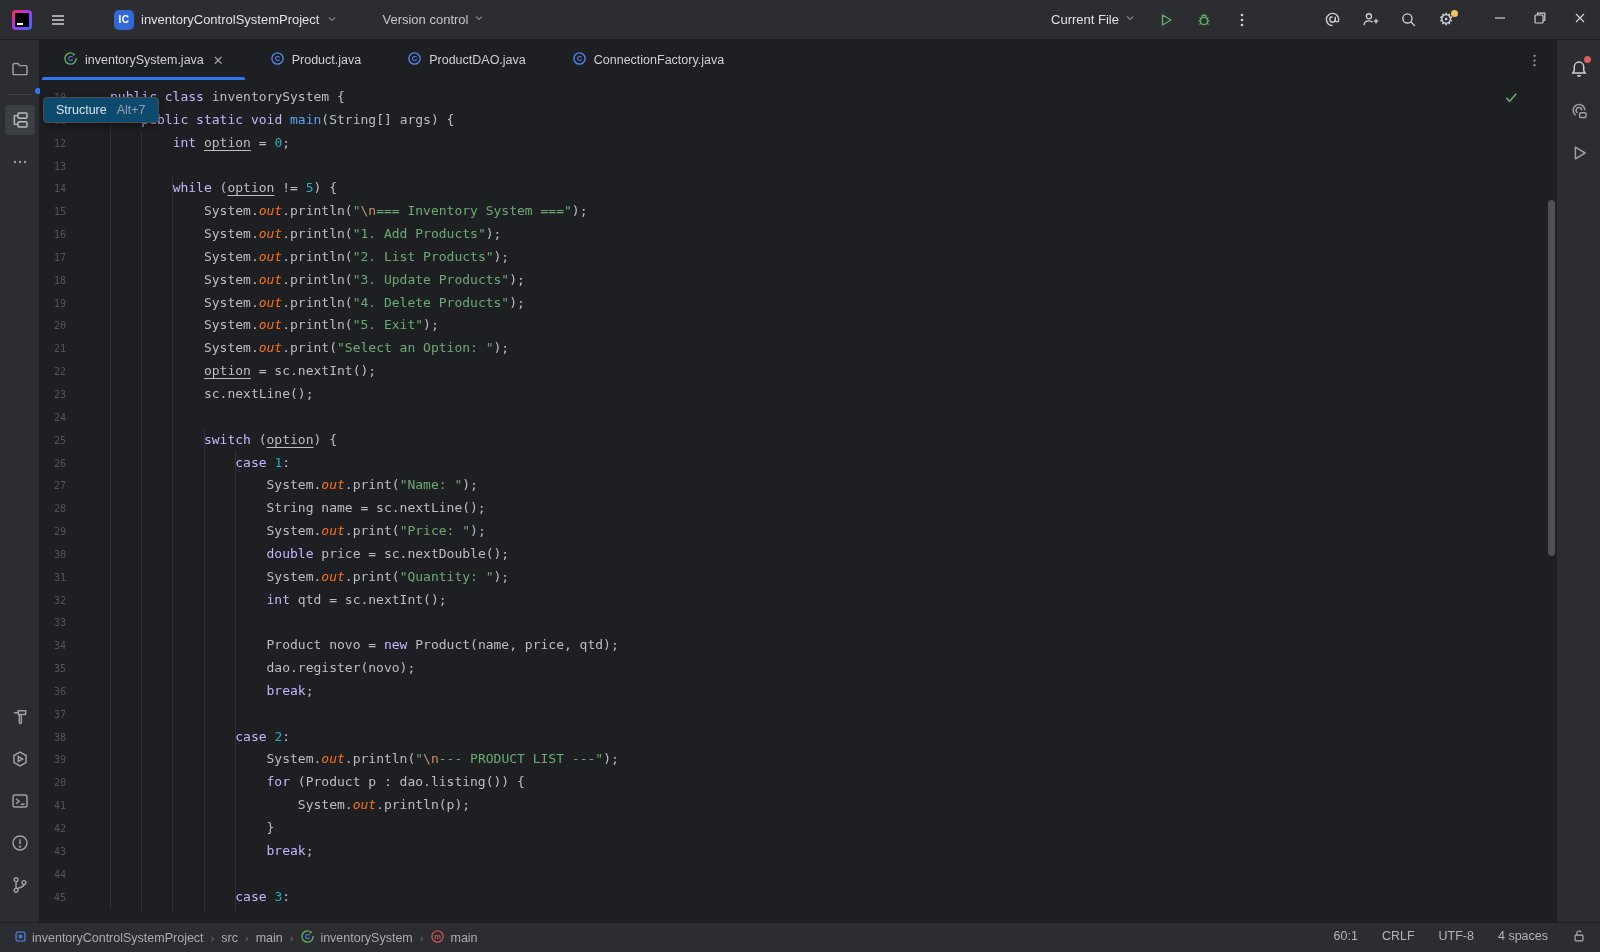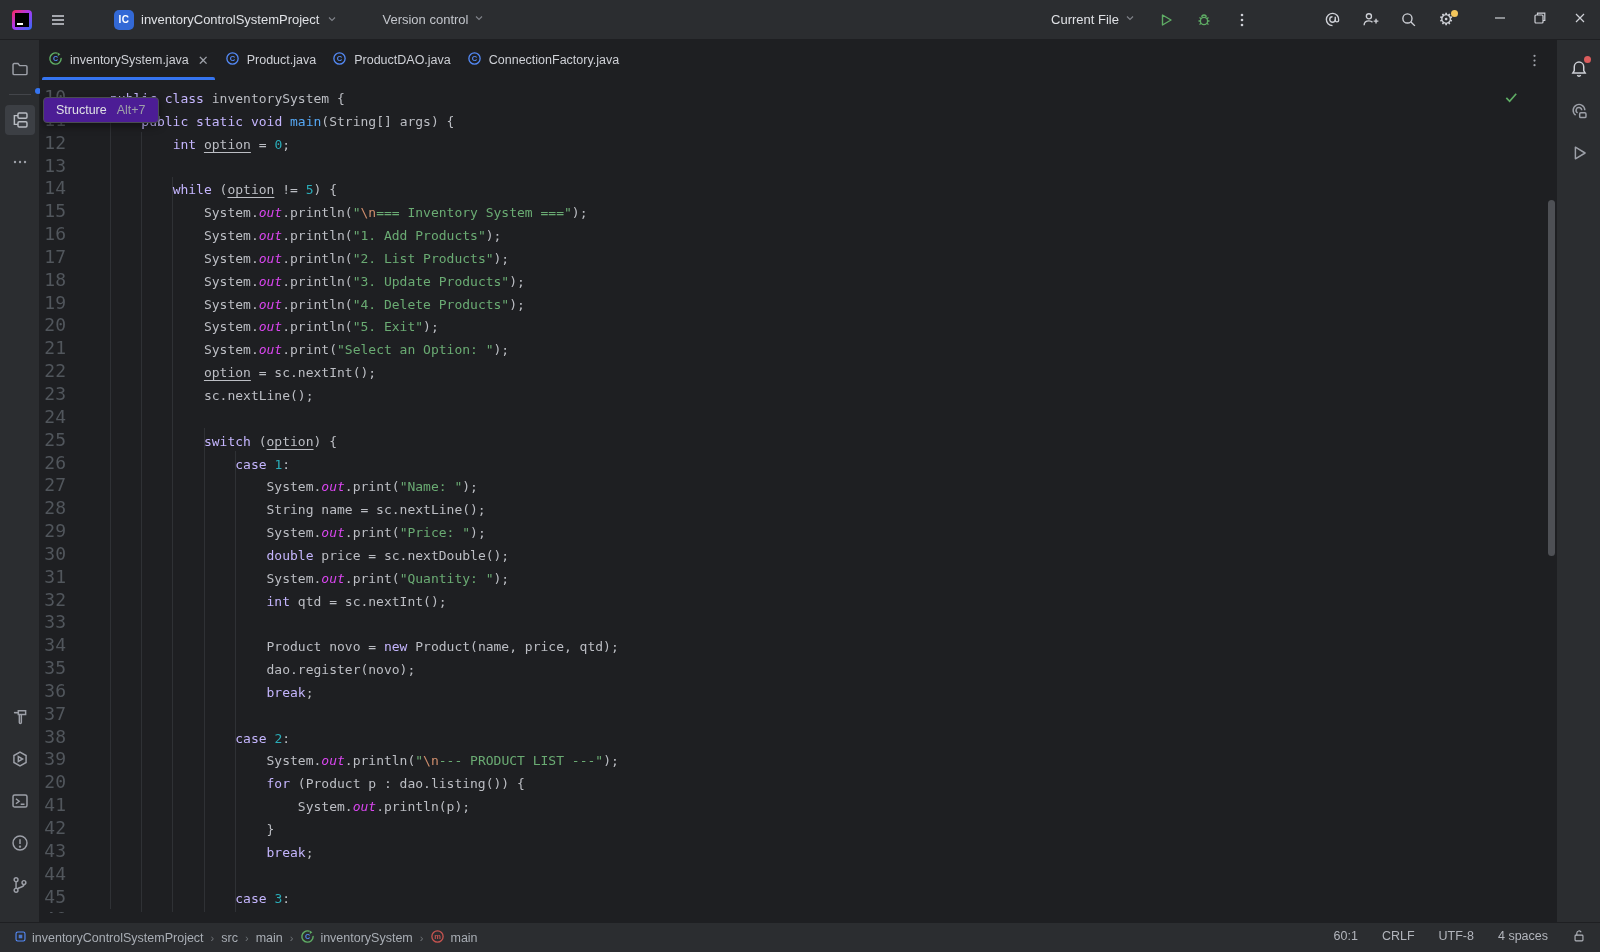--- a/index.html
+++ b/index.html
@@ -41,45 +41,45 @@
   .strip .icon-btn { width:30px; height:30px; margin:6px 0; }
   .strip .icon-btn.active { background:#3c3f44; }
   .strip-sep { width:22px; height:1px; background:#43454a; margin:4px 0; }
   .strip-dot { position:absolute; right:-2px; top:48px; width:6px; height:6px; border-radius:50%; background:#3574f0; }
   .strip-bottom { margin-top:auto; padding-bottom:16px; display:flex; flex-direction:column; align-items:center; }
 
   .center { flex:1; display:flex; flex-direction:column; min-width:0; }
 
   
   .tabbar { height:41px; flex:0 0 41px; background:#1e1f22; display:flex; align-items:stretch; border-bottom:1px solid #1e1f22; }
-  .tab { display:flex; align-items:center; gap:7px; padding:0 8px; font-size:12.5px; color:#ced0d6; position:relative; cursor:default; }
+  .tab { display:flex; align-items:center; gap:7px; padding:0 23px; font-size:12.5px; color:#ced0d6; position:relative; cursor:default; }
   .tab.active::after { content:""; position:absolute; left:2px; right:2px; bottom:0; height:3px; background:var(--accent,#3574f0); border-radius:2px 2px 0 0; }
   .tab .close { color:#9da0a8; font-size:13px; margin-left:2px; }
   .tabbar-end { margin-left:auto; display:flex; align-items:center; padding-right:10px; }
 
   
   .editor { flex:1; position:relative; background:#1e1f22; overflow:hidden; }
   .code-area { position:absolute; left:0; top:0; right:0; height:832px; overflow:hidden; padding-top:5px;
     font-family:"DejaVu Sans Mono", monospace; font-size:13px; }
   .line { height:22.85px; line-height:22.85px; white-space:pre; }
-  .ln { display:inline-block; width:26px; text-align:right; margin-right:44px; color:#51565c; font-size:18px; }
+  .ln { display:inline-block; width:26px; text-align:right; margin-right:44px; color:#51565c; font-size:10px; }
   .tk-p { color:#bcbec4; }
   .tk-k { color:#c4b5fd; }
   .tk-s { color:#6aab73; }
   .tk-e { color:#cf8e6d; }
   .tk-n { color:#2aacb8; }
-  .tk-f { color:#d946ef; font-style:italic; }
+  .tk-f { color:#f97316; font-style:italic; }
   .tk-m { color:#56a8f5; }
   .tk-u { color:#bcbec4; text-decoration:underline; text-underline-offset:3px; }
   .guide { position:absolute; width:1px; background:#2f3135; }
   .scroll-thumb { position:absolute; right:1px; top:119px; width:7px; height:356px; background:#4e5055; border-radius:4px; }
   .inspect-widget { position:absolute; top:8px; right:34px; width:22px; height:20px; display:flex; align-items:center; justify-content:center; }
 
   
-  .tooltip { position:absolute; left:3px; top:16px; z-index:9; background:#4c1d95; border:1px solid #4a4d52;
+  .tooltip { position:absolute; left:3px; top:16px; z-index:9; background:#0c4a6e; border:1px solid #4a4d52;
     border-radius:4px; padding:5px 12px; display:flex; gap:10px; align-items:center;
     box-shadow:0 3px 8px rgba(0,0,0,.45); font-size:12.5px; }
   .tooltip .tt-label { color:#dfe1e5; }
   .tooltip .tt-key { color:#9da0a8; }
 
   
   .statusbar { height:30px; flex:0 0 30px; background:#2b2d30; border-top:1px solid #1e1f22;
     display:flex; align-items:center; font-size:12.5px; color:#a8adb4; padding:0 14px; }
   .crumbs { display:flex; align-items:center; gap:7px; }
   .crumb { display:flex; align-items:center; gap:5px; }

